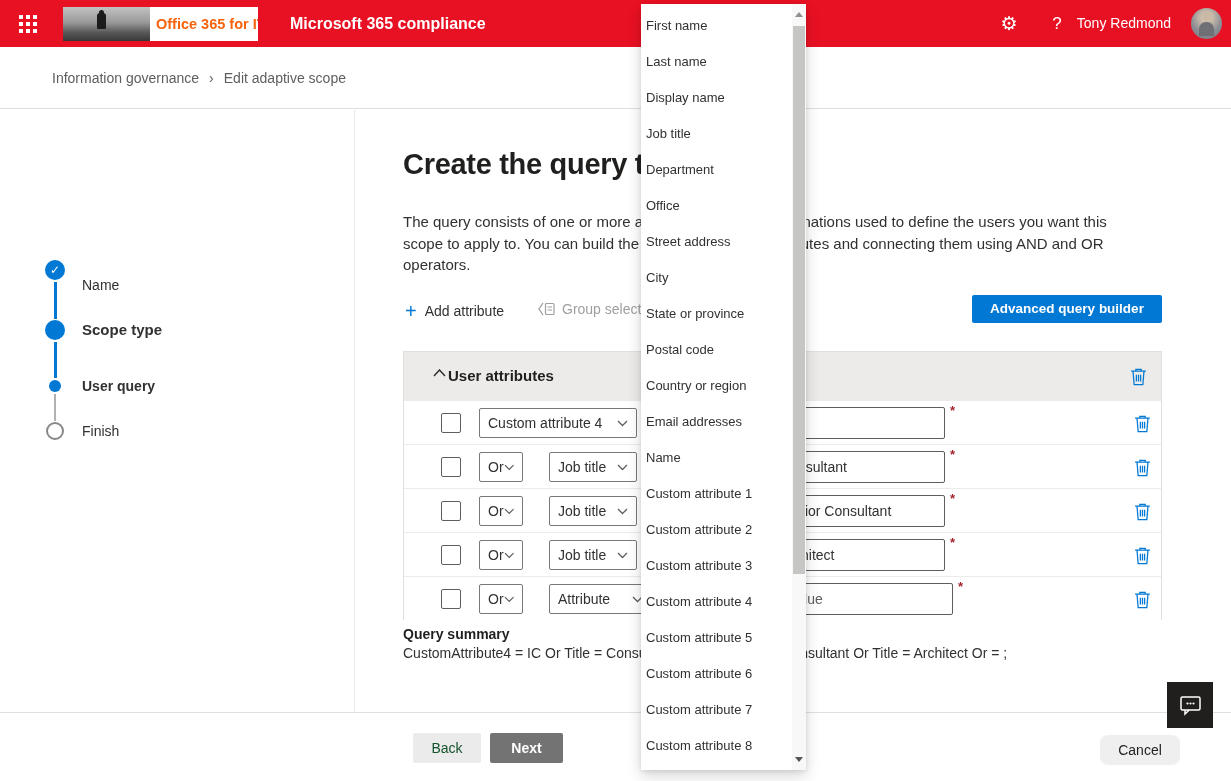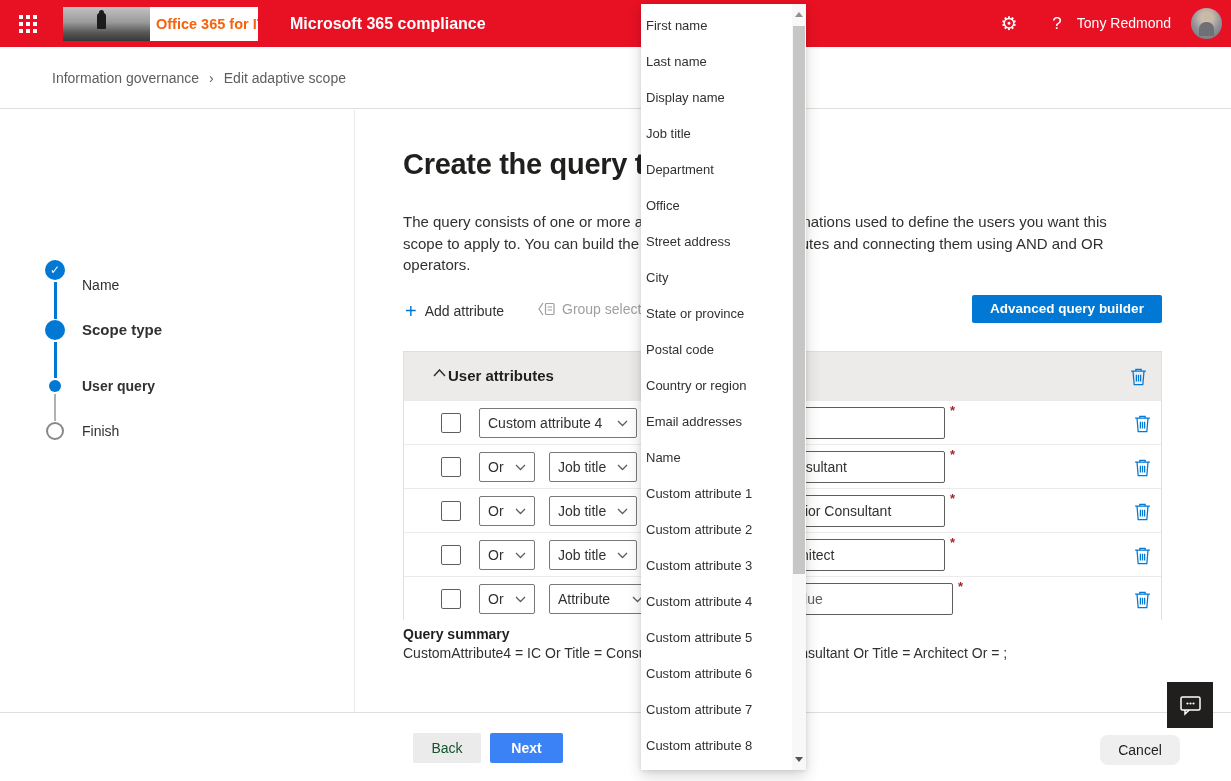--- a/index.html
+++ b/index.html
@@ -59,42 +59,42 @@
   
   .attr-table { position:absolute; left:403px; top:351px; width:759px; height:269px; border:1px solid #e1dfdd; background:#fff; }
   .tbl-header { position:relative; height:48px; background:#edebe9; }
   .tbl-header .hdr-chevron { position:absolute; left:29px; top:17px; cursor:pointer; }
   .tbl-header .hdr-label { position:absolute; left:44px; top:15px; font-size:15px; font-weight:700; color:#201f1e; }
   .trash-btn { position:absolute; width:22px; height:22px; cursor:pointer; background:none; border:none; }
   .hdr-trash { right:9px; top:13px; }
   .tbl-row { position:relative; height:44px; border-top:1px solid #edebe9; background:#fff; }
   .chk { position:absolute; left:37px; top:12px; width:20px; height:20px; border:1px solid #605e5c; border-radius:2px; background:#fff; cursor:pointer; }
   .select { position:absolute; top:7px; height:30px; border:1px solid #7a7876; border-radius:2px; background:#fff; display:flex; align-items:center; justify-content:space-between; padding:0 8px; font-size:14px; color:#323130; cursor:pointer; }
-  .sel-or { left:75px; width:56px; }
+  .sel-or { left:75px; width:44px; }
   .sel-attr { left:145px; width:88px; }
   .row-0 .sel-attr { left:75px; width:158px; }
   .row-4 .sel-attr { left:145px; width:103px; }
   .val-input { position:absolute; left:367px; top:6px; width:174px; height:32px; border:1px solid #605e5c; border-radius:2px; font-size:14px; color:#323130; padding:0 8px; font-family:inherit; }
   .val-input::placeholder { color:#605e5c; }
   .row-4 .val-input { left:375px; }
   .req-star { position:absolute; top:2px; color:#a4262c; font-size:13px; font-weight:700; }
   .star-a { left:237px; }
   .row-4 .star-a { left:252px; }
   .star-b { left:546px; }
   .row-4 .star-b { left:554px; }
   .row-trash { left:730px; top:11px; }
 
   .qs-label { position:absolute; left:403px; top:626px; font-size:14px; font-weight:700; color:#201f1e; }
   .qs-text { position:absolute; left:403px; top:645px; width:760px; font-size:14px; color:#323130; white-space:nowrap; overflow:hidden; }
 
   
   .footer-divider { position:absolute; left:0; top:712px; width:1231px; height:1px; background:#e1dfdd; }
   .btn { position:absolute; height:30px; border:none; border-radius:2px; font-size:14px; font-family:inherit; cursor:pointer; }
   .back-btn { left:405px; top:733px; width:68px; background:#ebebeb; color:#14532d;margin-left:8px; }
-  .next-btn { left:490px; top:733px; width:73px; background:#3b82f6; color:#fff; font-weight:700; }
+  .next-btn { left:490px; top:733px; width:73px; background:#737373; color:#fff; font-weight:700; }
   .cancel-btn { left:1100px; top:735px; width:80px; background:#efefef; color:#201f1e;border-radius:8px; }
   .feedback-btn { position:absolute; left:1167px; top:682px; width:46px; height:46px; background:#201f1e; display:flex; align-items:center; justify-content:center; cursor:pointer; z-index:6; }
 
   
   .dropdown { position:absolute; left:641px; top:4px; width:165px; height:766px; background:#fff; z-index:20; box-shadow:0 6px 14px rgba(0,0,0,0.16), 0 1px 4px rgba(0,0,0,0.10); }
   .dd-list { position:absolute; left:0; top:4px; width:151px; }
   .dd-item { height:36px; line-height:36px; padding-left:5px; font-size:13px; color:#323130; cursor:pointer; white-space:nowrap; }
   .dd-scrollbar { position:absolute; right:0; top:0; width:14px; height:766px; background:#f8f8f8; cursor:pointer; }
   .sb-arrow { position:absolute; left:3px; width:0; height:0; border-left:4px solid transparent; border-right:4px solid transparent; }
   .sb-up { top:8px; border-bottom:5px solid #8f8f8f; }

